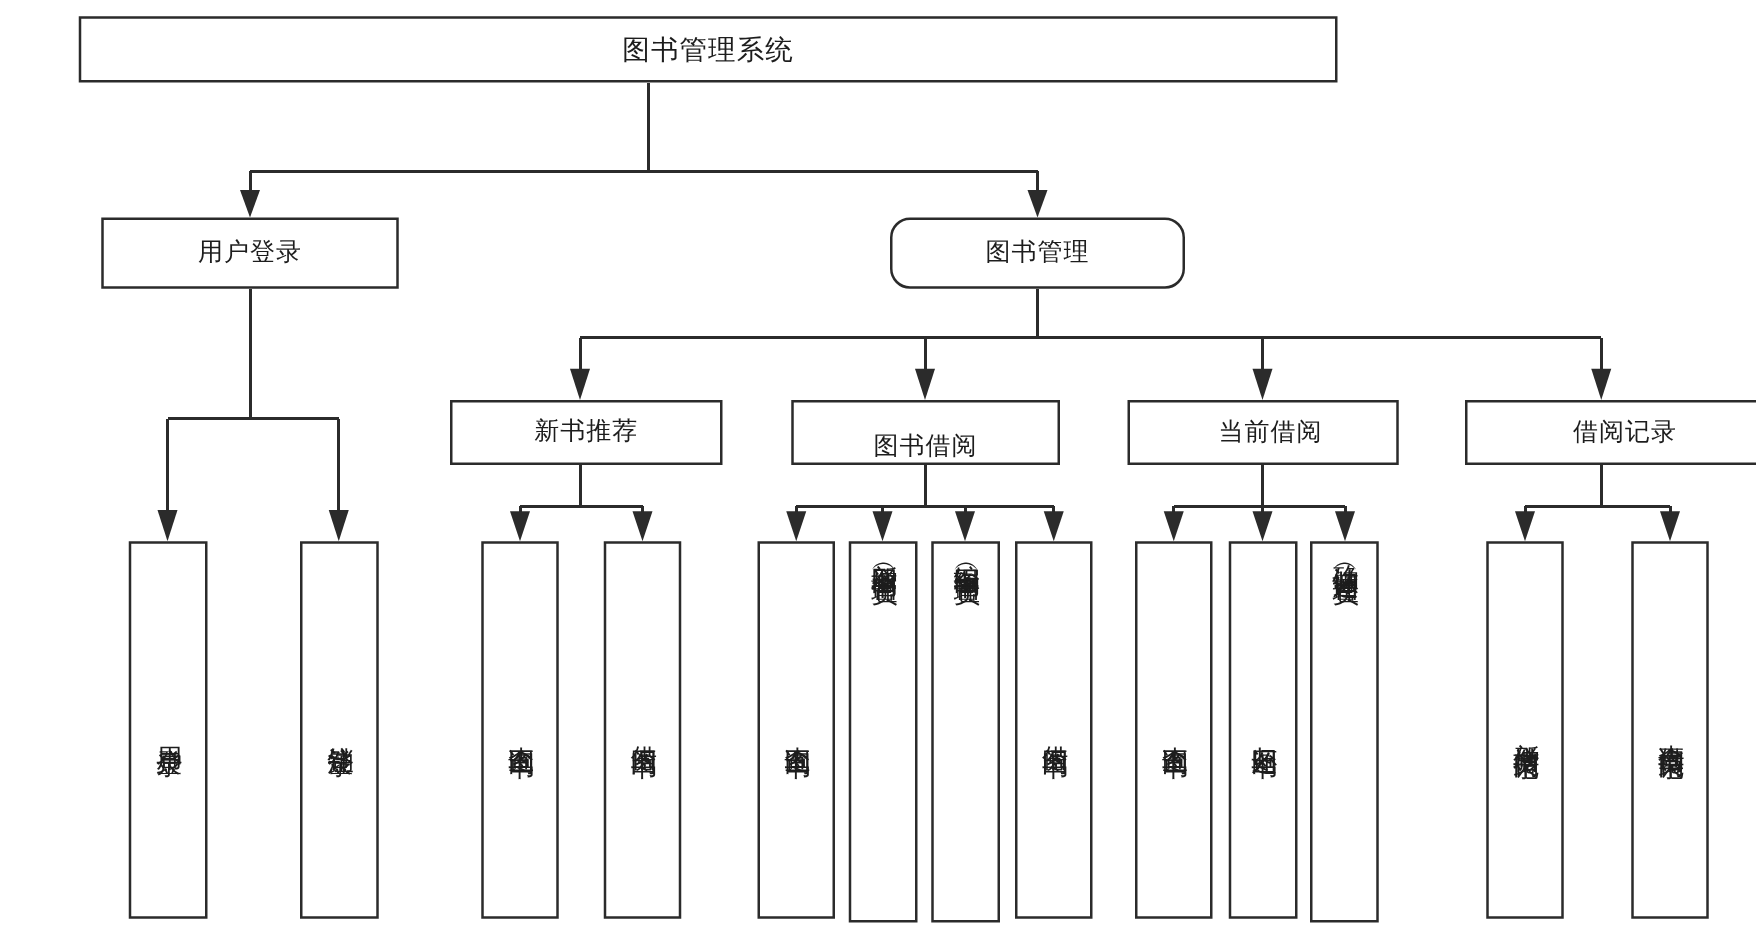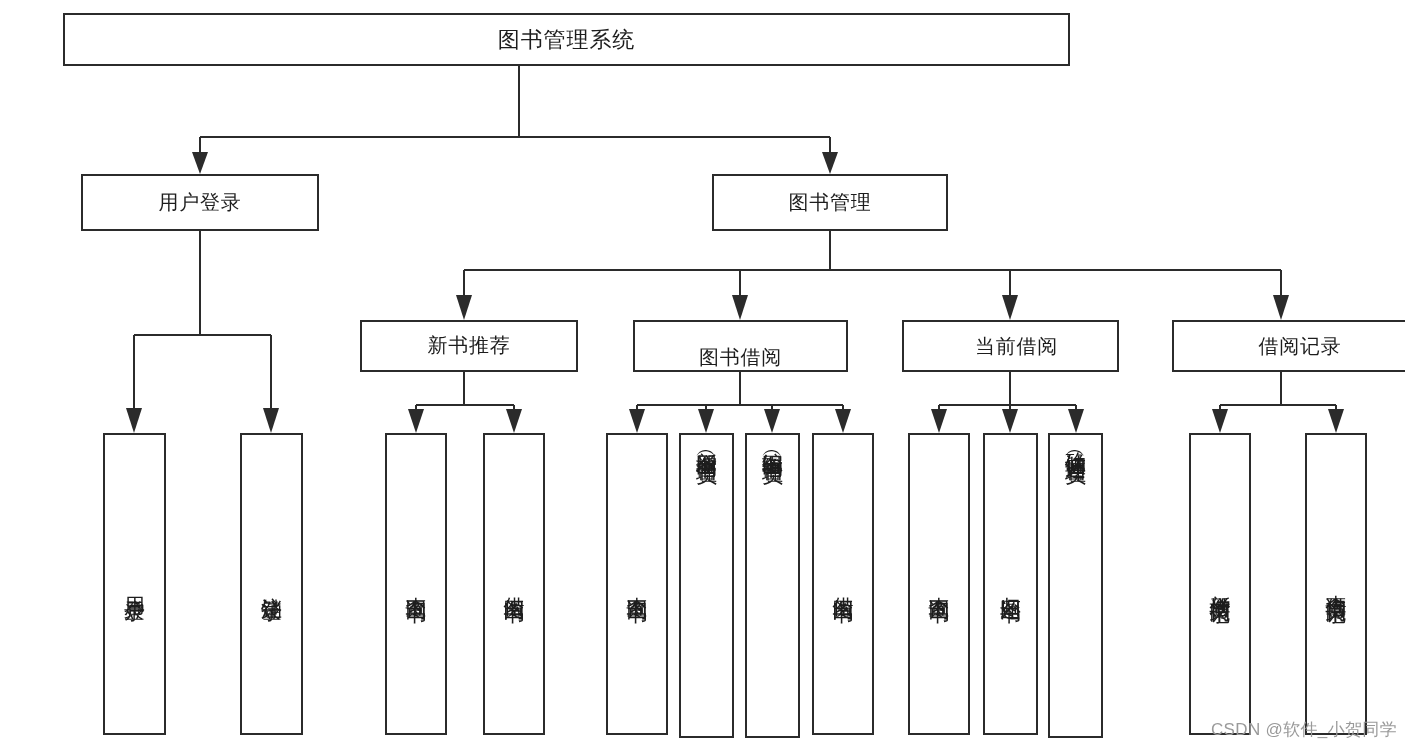--- a/index.html
+++ b/index.html
@@ -164,21 +164,21 @@
   </svg>
 
   <div class="node root" style="left:15px; top:13px; width:1007px; height:53px;margin-left:48px;">
     <span class="node-label">图书管理系统</span>
   </div>
 
   <div class="node branch" style="left:81px; top:174px; width:238px; height:57px;">
     <span class="node-label">用户登录</span>
   </div>
 
-  <div class="node branch" style="left:712px; top:174px; width:236px; height:57px;">
+  <div class="node branch" style="left:712px; top:174px; width:236px; height:57px;border-radius:16px;">
     <span class="node-label">图书管理</span>
   </div>
 
   <div class="node branch" style="left:360px; top:320px; width:218px; height:52px;font-family:Liberation Mono, monospace;">
     <span class="node-label">新书推荐</span>
   </div>
 
   <div class="node branch" style="left:633px; top:320px; width:215px; height:52px;align-items:flex-end;">
     <span class="node-label">图书借阅</span>
   </div>
@@ -236,15 +236,14 @@
   </div>
 
   <div class="node leaf center" style="left:1189px; top:433px; width:62px; height:302px;">
     <span class="node-label">新增借阅记录</span>
   </div>
 
   <div class="node leaf center" style="left:1305px; top:433px; width:62px; height:302px;">
     <span class="node-label">查询借阅记录</span>
   </div>
 
-  <div id="watermark">CSDN @软件_小贺同学</div>
 
 </div>
 
 </body></html>

